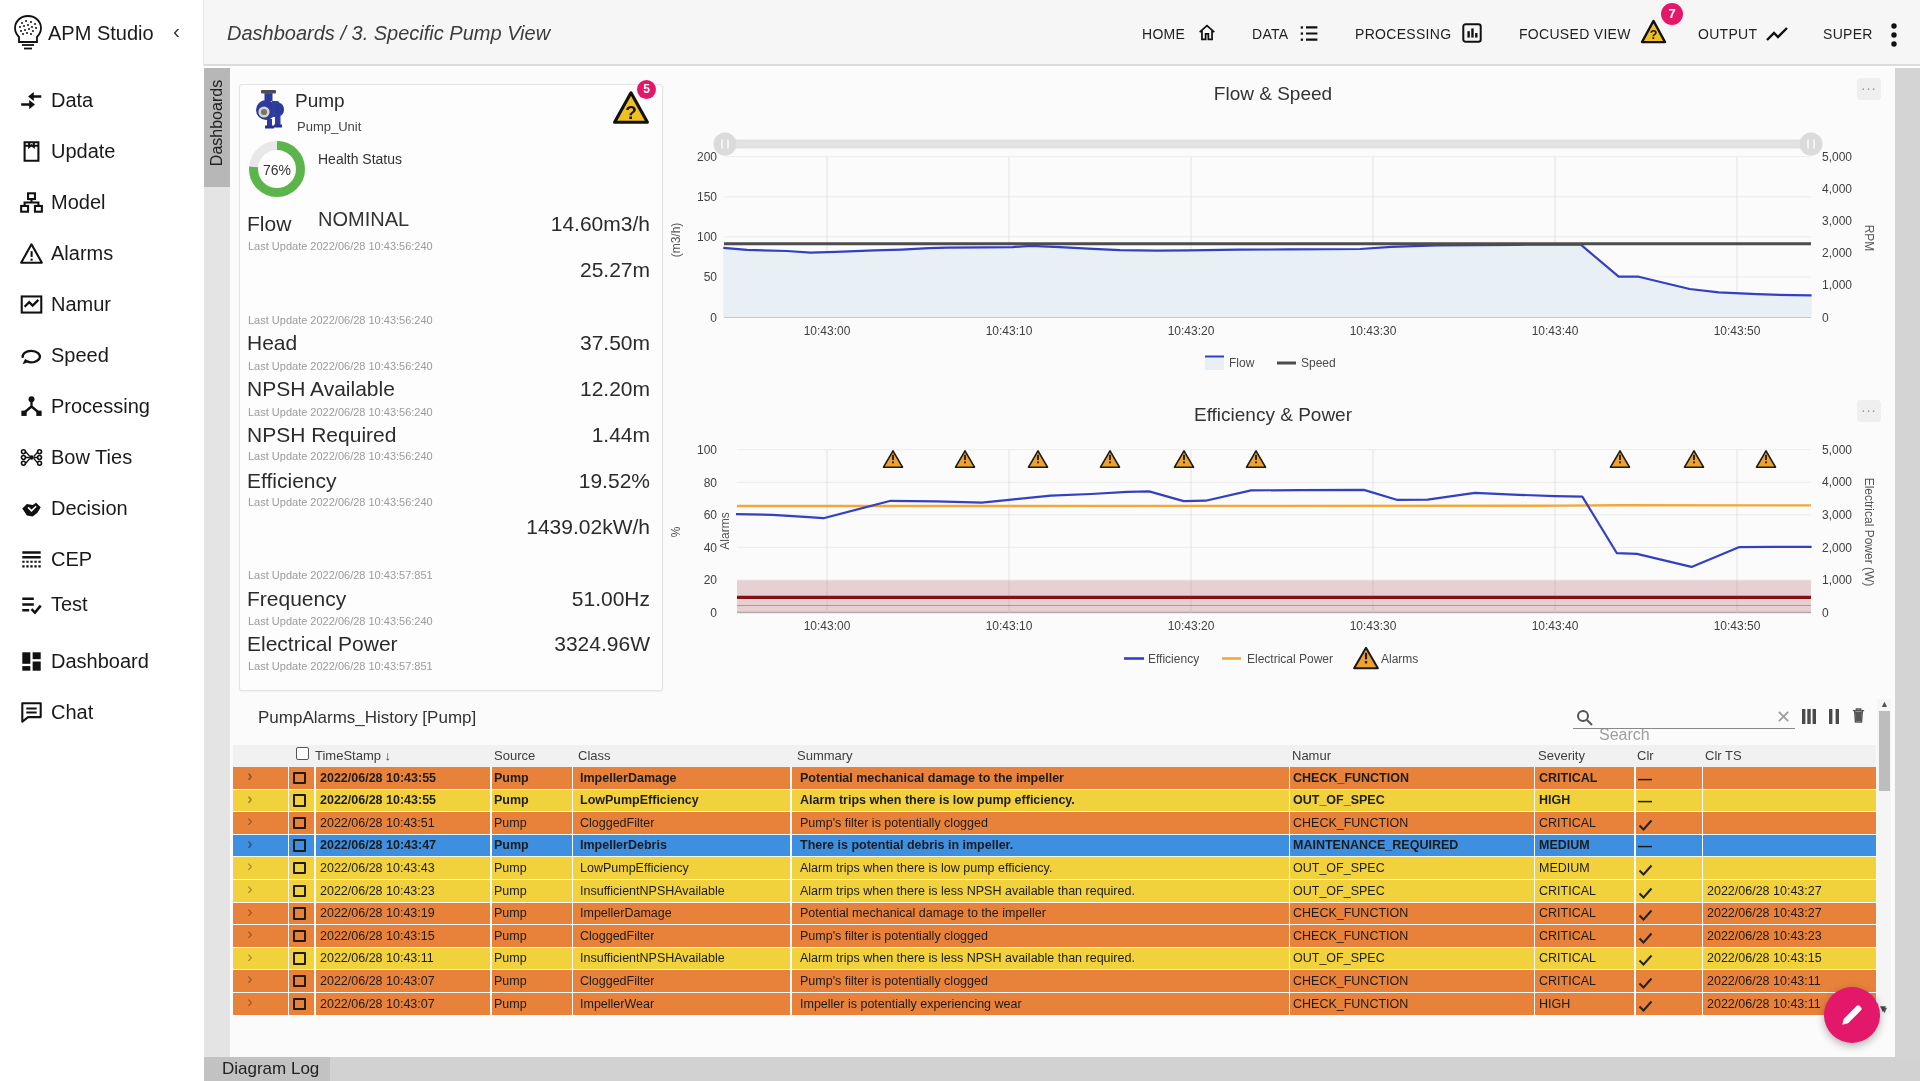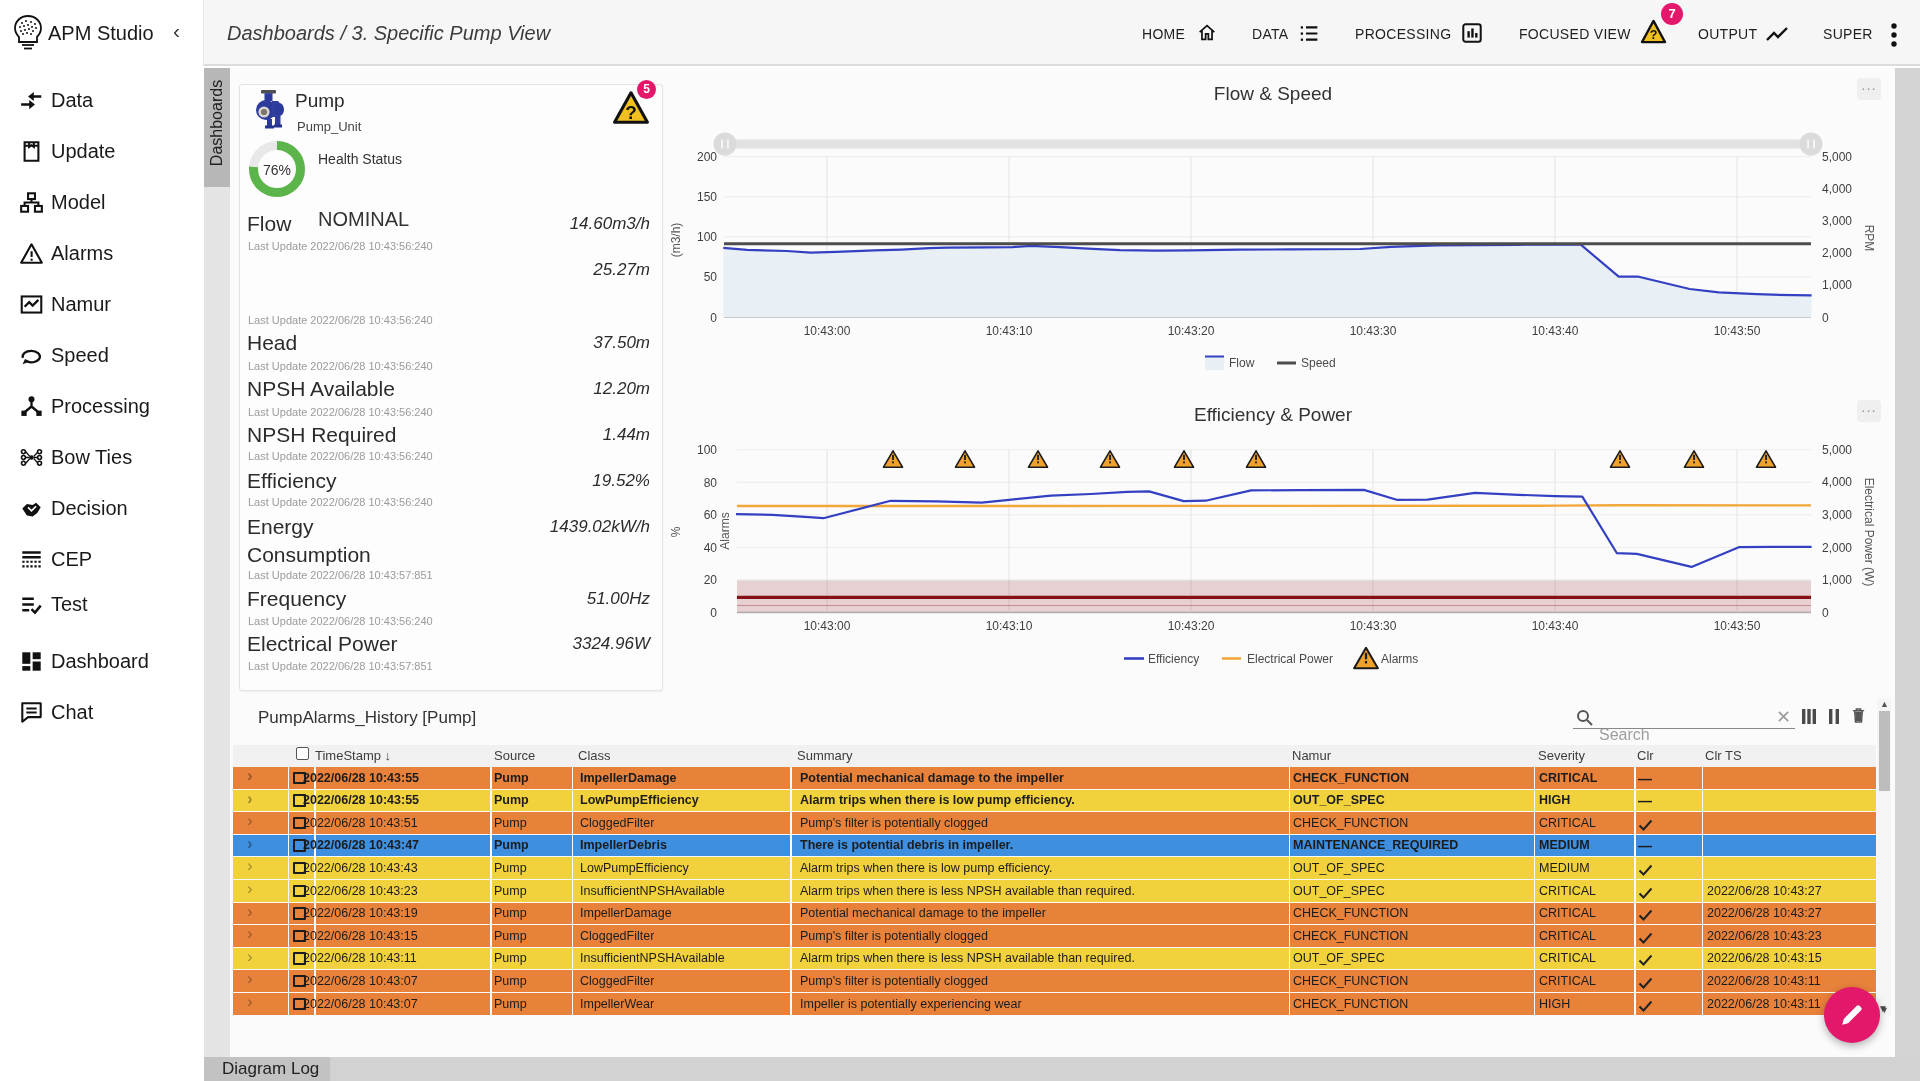--- a/index.html
+++ b/index.html
@@ -18,35 +18,35 @@
 .dtab span{position:absolute;left:-36px;top:46px;width:98px;transform:rotate(-90deg);font-size:16px;color:#222;text-align:center;display:block;}
 .rightcol{position:absolute;left:1895px;top:68px;width:25px;height:1013px;background:#d4d4d4;}
 .bottombar{position:absolute;left:204px;top:1057px;width:1716px;height:24px;background:#d2d2d2;}
 .btab{position:absolute;left:0;top:0;width:126px;height:24px;background:#c2c2c2;font-size:17px;color:#222;padding-left:18px;line-height:23px;}
 .card{position:absolute;left:239px;top:84px;width:424px;height:607px;background:#fdfdfd;border:1px solid #e3e3e3;border-radius:3px;box-shadow:0 1px 2px rgba(0,0,0,0.05);}
 .card .title{position:absolute;left:55px;top:5px;font-size:19px;color:#2a2a2a;}
 .card .subtitle{position:absolute;left:57px;top:34px;font-size:13px;color:#444;}
 .hs1{position:absolute;left:78px;top:66px;font-size:14px;color:#333;}
 .hs2{position:absolute;left:78px;top:87px;font-size:20px;color:#333;margin-top:36px;}
 .mlabel{position:absolute;left:7px;font-size:21px;color:#2b2b2b;width:170px;line-height:27.4px;}
-.mval{position:absolute;right:12px;font-size:17px;color:#2b2b2b;line-height:27.4px;font-style:italic;}
+.mval{position:absolute;right:12px;font-size:21px;color:#2b2b2b;line-height:27.4px;}
 .mlu{position:absolute;left:8px;font-size:11px;color:#9b9b9b;}
 .menu-dots{position:absolute;width:24px;height:22px;background:#efefef;border-radius:4px;color:#9a9a9a;text-align:center;line-height:14px;font-size:15px;letter-spacing:1px;}
 .tbl-title{position:absolute;left:258px;top:708px;font-size:17px;color:#333;}
 .search-ic{position:absolute;left:1576px;top:709px;}
 .search-ph{position:absolute;left:1599px;top:726px;font-size:16px;color:#9e9e9e;}
 .search-ul{position:absolute;left:1573px;top:728px;width:222px;height:1px;background:#888;}
 .xmark{position:absolute;left:1776px;top:706px;font-size:18px;color:#9e9e9e;}
 .thead{position:absolute;left:233px;top:745px;width:1643px;height:22px;font-size:13px;color:#3d3d3d;background:#f1f1f1;}
 .thead .hcb{position:absolute;left:63px;top:2px;width:13px;height:13px;border:1.8px solid #555;border-radius:2px;background:#fff;}
 .trow{position:absolute;left:233px;width:1643px;font-size:12.5px;color:#1c1c1c;border-bottom:1.4px solid #fafafa;}
 .trow .c{position:absolute;top:3.5px;white-space:nowrap;overflow:hidden;}
 .chev{position:absolute;left:14px;top:-1px;font-size:17px;color:rgba(0,0,0,0.35);}
 .cb{position:absolute;left:60px;top:4.5px;width:12.5px;height:12.5px;border:2.2px solid #1c1c1c;border-radius:1px;}
-.ts{left:70px;}.src{left:261px;}.cls{left:347px;}.summ{left:567px;}.nam{left:1060px;}.sev{left:1306px;}.clr{left:1405px;}.cts{left:1474px;}
+.ts{left:87px;}.src{left:261px;}.cls{left:347px;}.summ{left:567px;}.nam{left:1060px;}.sev{left:1306px;}.clr{left:1405px;}.cts{left:1474px;}
 .dash{font-size:14px;font-weight:bold;}
 .colsep{position:absolute;top:0;bottom:-1.4px;width:1.6px;background:#fafafa;}
 .fab{position:absolute;left:1824px;top:987px;width:56px;height:56px;border-radius:50%;background:#e3186b;box-shadow:0 3px 8px rgba(0,0,0,0.3);}
 .tsb{position:absolute;left:1877px;top:699px;width:14px;height:316px;background:#f5f5f5;}
 .tsb .thumb{position:absolute;left:1.5px;top:12px;width:11px;height:80px;background:#bdbdbd;}
 .tsb .ar{position:absolute;left:3px;font-size:9px;color:#555;}
 </style></head>
 <body>
 
 <div class="sidebar">
@@ -363,21 +363,20 @@
 <div class="mlu" style="top:274.5px">Last Update 2022/06/28 10:43:56:240</div>
 <div class="mlabel" style="top:289.9px">NPSH Available</div>
 <div class="mval" style="top:289.9px">12.20m</div>
 <div class="mlu" style="top:321.0px">Last Update 2022/06/28 10:43:56:240</div>
 <div class="mlabel" style="top:336.0px">NPSH Required</div>
 <div class="mval" style="top:336.0px">1.44m</div>
 <div class="mlu" style="top:365.0px">Last Update 2022/06/28 10:43:56:240</div>
 <div class="mlabel" style="top:382.0px">Efficiency</div>
 <div class="mval" style="top:382.0px">19.52%</div>
 <div class="mlu" style="top:411.4px">Last Update 2022/06/28 10:43:56:240</div>
-<div class="mlabel" style="top:428.1px">Energy Consumption</div>
 <div class="mval" style="top:428.1px">1439.02kW/h</div>
 <div class="mlu" style="top:484.0px">Last Update 2022/06/28 10:43:57:851</div>
 <div class="mlabel" style="top:499.7px">Frequency</div>
 <div class="mval" style="top:499.7px">51.00Hz</div>
 <div class="mlu" style="top:529.7px">Last Update 2022/06/28 10:43:56:240</div>
 <div class="mlabel" style="top:545.2px">Electrical Power</div>
 <div class="mval" style="top:545.2px">3324.96W</div>
 <div class="mlu" style="top:574.6px">Last Update 2022/06/28 10:43:57:851</div>
 
 </div>

